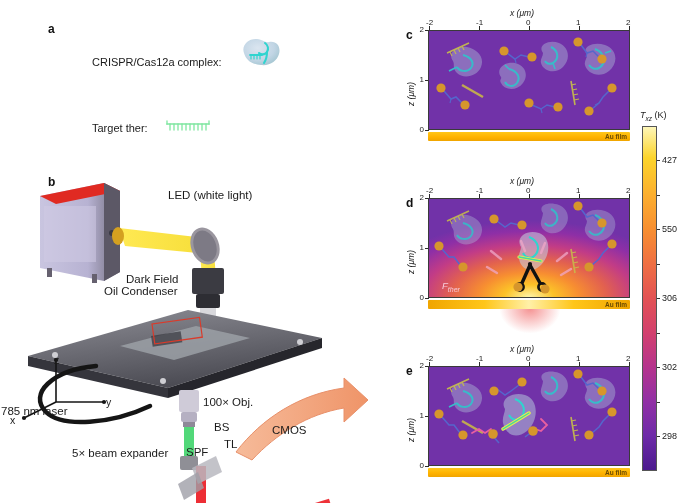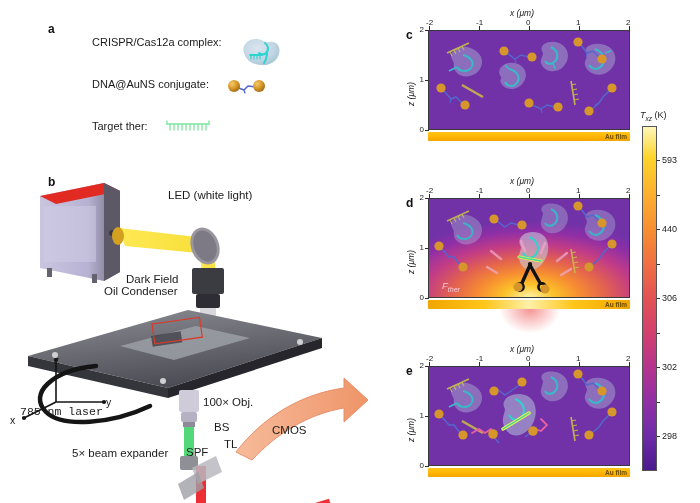--- a/index.html
+++ b/index.html
@@ -3,21 +3,21 @@
 <meta charset="utf-8">
 <style>
   html,body{margin:0;padding:0;background:#ffffff;}
   body{width:700px;height:503px;position:relative;overflow:hidden;
        font-family:"Liberation Sans","DejaVu Sans",sans-serif;color:#1a1a1a;}
   .fig{position:absolute;inset:0;}
   .panel-letter{position:absolute;font-weight:bold;font-size:12px;color:#111;}
 
   
   #panel-a{position:absolute;left:0;top:0;width:362px;height:150px;}
-  .legend-row{position:absolute;display:flex;align-items:flex-start;gap:16px;}
+  .legend-row{position:absolute;display:flex;align-items:flex-end;gap:16px;}
   .legend-label{font-size:11px;color:#1b1b1b;white-space:nowrap;}
 
   
   #panel-b{position:absolute;left:0;top:150px;width:362px;height:353px;}
   .sch-label{position:absolute;font-size:11.5px;color:#1b1b1b;white-space:nowrap;}
   .sch-label.sm{font-size:10.5px;}
 
   
   .map-panel{position:absolute;left:398px;width:240px;}
   .map-frame{position:absolute;left:30px;top:22px;width:202px;height:100px;
@@ -74,38 +74,20 @@
           <g stroke="#2fd4cf" stroke-width="1.2" stroke-linecap="round">
             <line x1="13" y1="19" x2="13" y2="23"></line>
               <line x1="16" y1="19" x2="16" y2="23"></line>
             <line x1="19" y1="19" x2="19" y2="23"></line>
               <line x1="22" y1="19" x2="22" y2="23"></line>
           </g>
         </svg>
       </span>
     </div>
 
-    <div class="legend-row" style="left:92px;top:78px;">
-      <span class="legend-label">DNA@AuNS conjugate:</span>
-      <span style="position:relative;width:44px;height:18px;">
-        <svg width="44" height="18" viewBox="0 0 44 18">
-          <defs>
-            <radialGradient id="aug" cx="35%" cy="32%" r="70%">
-              <stop offset="0%" stop-color="#f3c96b"></stop>
-              <stop offset="55%" stop-color="#d99a2b"></stop>
-              <stop offset="100%" stop-color="#a36d11"></stop>
-            </radialGradient>
-          </defs>
-          <path d="M11,9 L19,12 L23,8 L31,9" fill="none" stroke="#5566cc" stroke-width="1.6" stroke-linecap="round" stroke-linejoin="round"></path>
-          <path d="M19,12 L20,15" fill="none" stroke="#5566cc" stroke-width="1.3" stroke-linecap="round"></path>
-          <circle cx="9" cy="8" r="6" fill="url(#aug)"></circle>
-          <circle cx="34" cy="8" r="6" fill="url(#aug)"></circle>
-        </svg>
-      </span>
-    </div>
 
     <div class="legend-row" style="left:92px;top:120px;">
       <span class="legend-label">Target ther:</span>
       <span style="position:relative;width:50px;height:14px;">
         <svg width="50" height="14" viewBox="0 0 50 14">
           <path d="M3,4 L45,4" stroke="#7fe6a0" stroke-width="1.7" stroke-linecap="round" fill="none"></path>
           <g stroke="#7fe6a0" stroke-width="1.3" stroke-linecap="round">
             <line x1="6" y1="4" x2="6" y2="10"></line>
               <line x1="10" y1="4" x2="10" y2="10"></line>
             <line x1="14" y1="4" x2="14" y2="10"></line>
@@ -273,21 +255,21 @@
         <path d="M236,302 C262,268 300,244 344,238 L344,228 L368,250 L344,272 L344,258
                  C308,264 276,284 252,310 Z" fill="url(#arrowG)" stroke="#e8906a" stroke-width="1"></path>
       </g>
     </svg>
 
     <span class="sch-label" style="left:168px;top:39px;">LED (white light)</span>
     <span class="sch-label" style="left:126px;top:123px;">Dark Field</span>
     <span class="sch-label" style="left:104px;top:135px;">Oil Condenser</span>
     <span class="sch-label" style="left:203px;top:246px;">100× Obj.</span>
     <span class="sch-label" style="left:72px;top:273px;margin-top:24px;">5× beam expander</span>
-    <span class="sch-label" style="left:20px;top:255px;font-family:Liberation Mono, monospace;">785 nm laser</span>
+    <span class="sch-label" style="left:1px;top:255px;">785 nm laser</span>
     <span class="sch-label" style="left:214px;top:271px;">BS</span>
     <span class="sch-label" style="left:186px;top:296px;text-align:right;">SPF</span>
     <span class="sch-label" style="left:224px;top:288px;">TL</span>
     <span class="sch-label" style="left:272px;top:274px;">CMOS</span>
 
     <span class="sch-label sm" style="left:54px;top:204px;">z</span>
     <span class="sch-label sm" style="left:106px;top:246px;">y</span>
     <span class="sch-label sm" style="left:10px;top:264px;">x</span>
   </div>
 
@@ -636,24 +618,24 @@
 
   <div id="colorbar-group">
     <span class="cb-title">
       <i>T</i><sub style="font-size:6.5px;font-style:italic;">xz</sub><span> (K)</span>
     </span>
     <div class="cb-bar" style="background:linear-gradient(180deg,
             #fdf6b8 0%, #fcd42b 9%, #fcae2f 20%, #f78e31 30%, #ef6f43 40%,
             #e25254 50%, #d2406e 60%, #b5348d 70%, #9130a5 80%, #6e2ba8 90%, #4b1a8e 100%);"></div>
 
     <div class="cb-tick" style="top:50px;"></div>
-    <span class="cb-lab" style="top:50px;">593</span>
+    <span class="cb-lab" style="top:50px;">427</span>
     <div class="cb-tick" style="top:85px;"></div>
     <div class="cb-tick" style="top:119px;"></div>
-    <span class="cb-lab" style="top:119px;">440</span>
+    <span class="cb-lab" style="top:119px;">550</span>
     <div class="cb-tick" style="top:154px;"></div>
     <div class="cb-tick" style="top:188px;"></div>
     <span class="cb-lab" style="top:188px;">306</span>
     <div class="cb-tick" style="top:223px;"></div>
     <div class="cb-tick" style="top:257px;"></div>
     <span class="cb-lab" style="top:257px;">302</span>
     <div class="cb-tick" style="top:292px;"></div>
     <div class="cb-tick" style="top:326px;"></div>
     <span class="cb-lab" style="top:326px;">298</span>
   </div>

